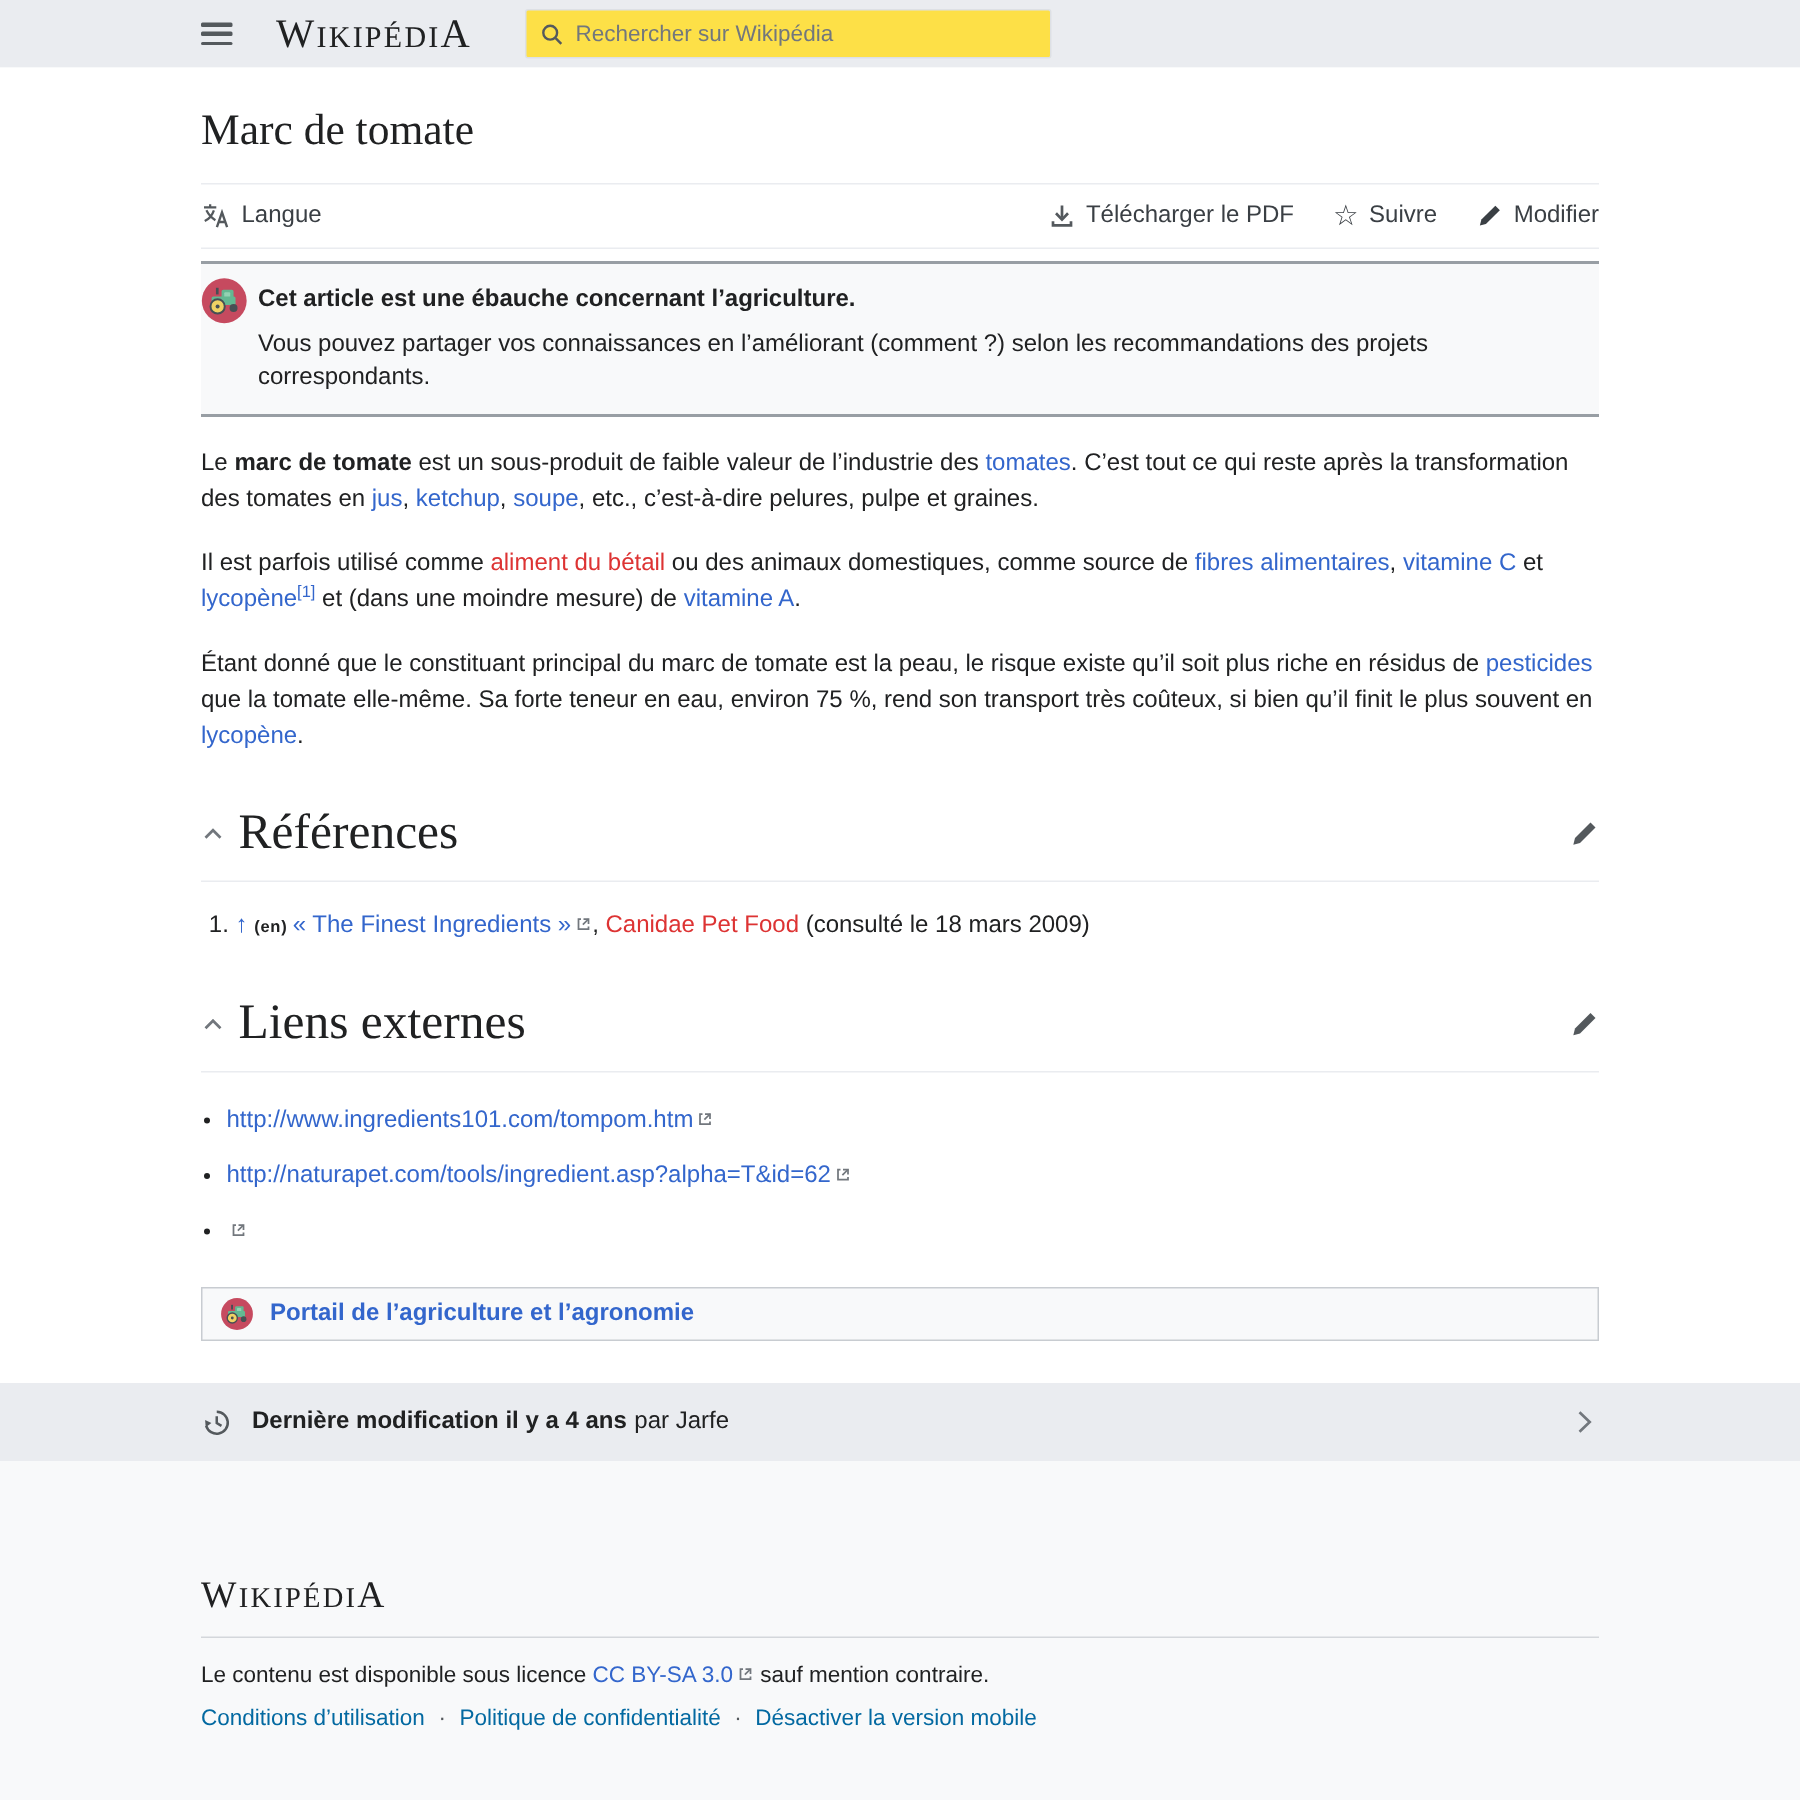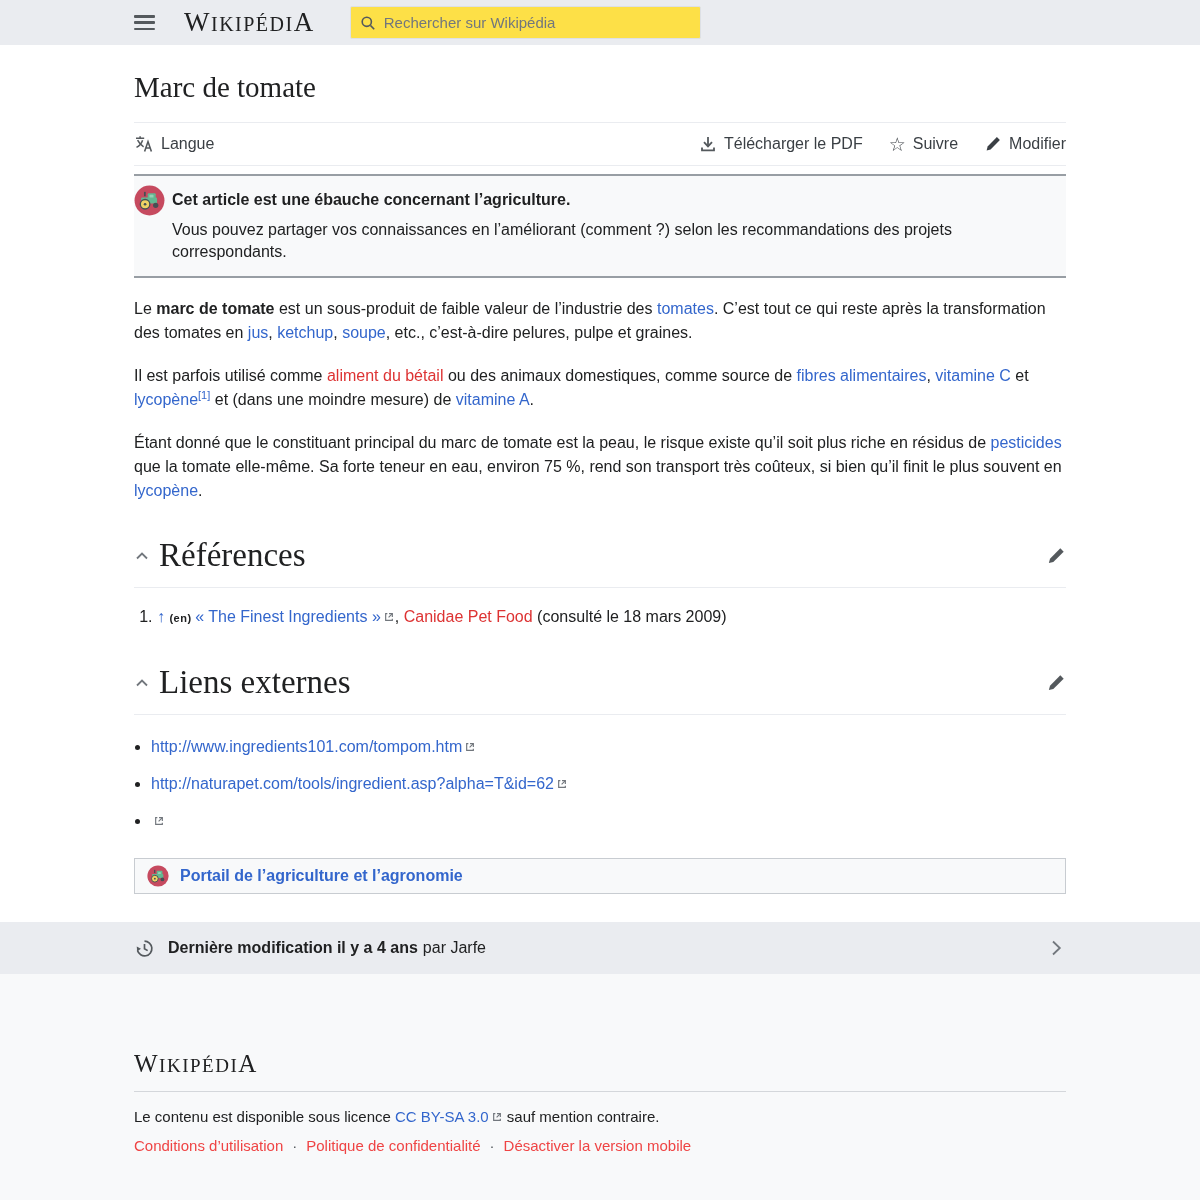--- a/index.html
+++ b/index.html
@@ -50,21 +50,21 @@
   
   .lastmod{height:52px;background:#eaecf0;display:flex;align-items:center;padding:0 134px;gap:13px}
   .lastmod-bold{font-weight:bold;color:#202122}
   .lastmod-reg{color:#202122;margin-left:-8px}
   .lastmod .chev{margin-left:auto;display:flex;cursor:pointer}
   
   footer{padding:76px 134px 0}
   .f-rule{border:none;border-top:1px solid #d4d7db;margin:13px 0 0}
   .f-license{margin-top:14px;font-size:15px;line-height:22px}
   .f-links{margin-top:9px;font-size:15px}
-  .f-links a{color:#ef4444}
+  .f-links a{color:#0369a1}
   .f-sep{color:#54595d;margin:0 9px}
 </style>
 </head>
 <body>
 
 <div class="topbar">
   <div class="burger">
       <span></span>
       <span></span>
       <span></span>

